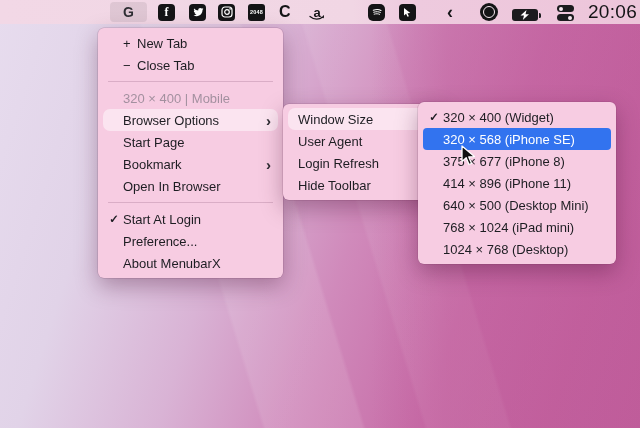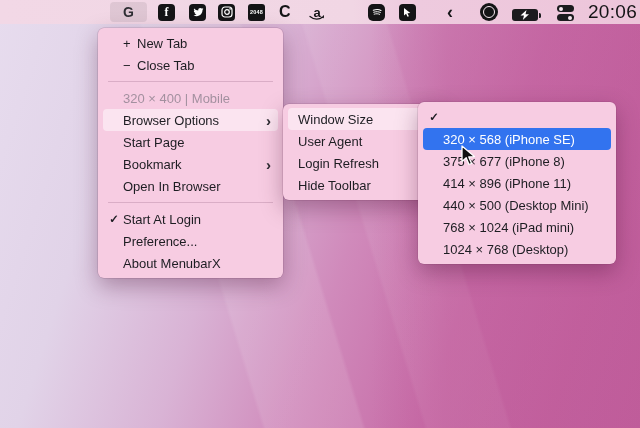--- a/index.html
+++ b/index.html
@@ -63,21 +63,21 @@
     color:#1d1d22;
   }
   .menu-main{left:98px; top:28px; width:185px; z-index:2;}
   .menu-sub1{left:283px; top:104px; width:161px; z-index:3;}
   .menu-sub2{left:418px; top:102px; width:198px; z-index:4;}
   .row{height:22px; margin:0 5px; border-radius:4px; display:flex; align-items:center; font-size:13px; padding-right:7px;}
   .row .check{width:18px; flex:0 0 18px; text-align:center; font-size:11.5px; font-weight:600;}
   .row .pfx{width:14px; flex:0 0 14px; font-size:13px;}
   .row .lbl{white-space:nowrap;}
   .row .chev{margin-left:auto; font-size:15px; font-weight:600; line-height:1; color:#2b2b30; padding-left:8px;}
-  .row.hl{background:rgba(255,255,255,0.48);}
+  .row.hl{background:rgba(255,255,255,0.48);border-radius:7px;}
   .row.sel{background:#3273ef; color:#fff;align-items:center;}
   .row.disabled{color:#a3909f;}
   .menu-sub1 .row{padding-left:10px;}
   .menu-main .row, .menu-sub2 .row{padding-left:2px;}
   .sep{height:1px; background:rgba(90,35,70,0.18); margin:5px 10px;}
   
   .cursor{position:absolute; left:461px; top:145px; z-index:9; pointer-events:none;}
 </style>
 </head>
 <body>
@@ -230,36 +230,37 @@
       <span class="chev">›</span>
     </div>
     <div class="row">
       <span class="lbl">Hide Toolbar</span>
     </div>
   </div>
 
   <div class="menu menu-sub2">
     <div class="row">
       <span class="check">✓</span>
+      <span class="lbl">320 × 400 (Widget)</span>
     </div>
     <div class="row sel">
       <span class="check"></span>
       <span class="lbl">320 × 568 (iPhone SE)</span>
     </div>
     <div class="row">
       <span class="check"></span>
       <span class="lbl">375 × 677 (iPhone 8)</span>
     </div>
     <div class="row">
       <span class="check"></span>
       <span class="lbl">414 × 896 (iPhone 11)</span>
     </div>
     <div class="row">
       <span class="check"></span>
-      <span class="lbl">440 × 500 (Desktop Mini)</span>
+      <span class="lbl">640 × 500 (Desktop Mini)</span>
     </div>
     <div class="row">
       <span class="check"></span>
       <span class="lbl">768 × 1024 (iPad mini)</span>
     </div>
     <div class="row">
       <span class="check"></span>
       <span class="lbl">1024 × 768 (Desktop)</span>
     </div>
   </div>

